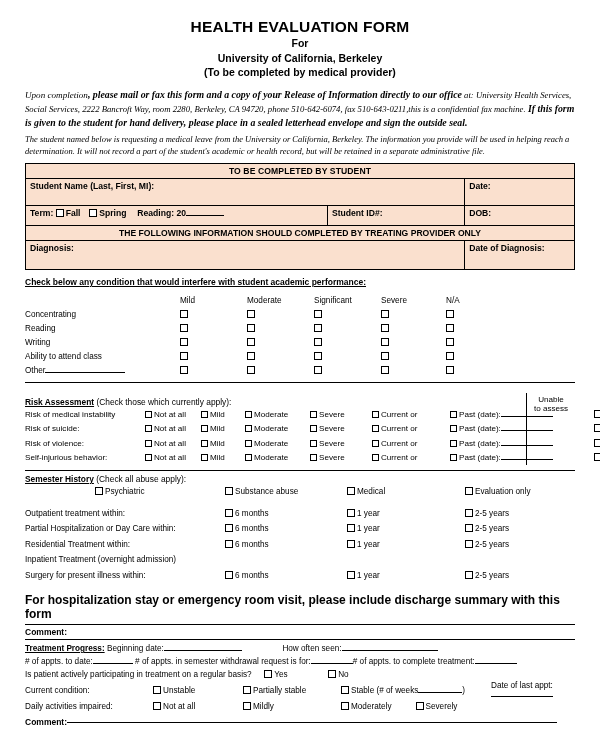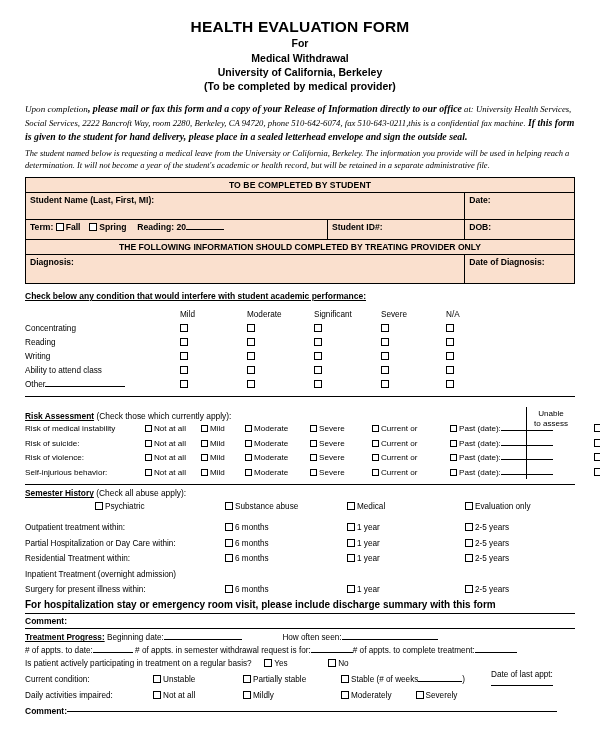--- a/index.html
+++ b/index.html
@@ -139,48 +139,47 @@
     top: -4px;
     bottom: 0;
     border-left: 1px solid #000;
   }
 
   
   .th { width: 100%; border-collapse: collapse; table-layout: fixed; }
   .th td { font-size: 8.2px; height: 15.5px; vertical-align: middle; padding: 0; }
   .th td.tlbl { width: 200px; }
 
-  .note-bold { font-size: 10px; font-weight: bold; margin-top: 2px; }
+  .note-bold { font-size: 12px; font-weight: bold; margin-top: 10px; }
   .comment { font-size: 8.5px; font-weight: bold; padding: 2px 0 2px 0; }
 
   
   .prog-line { font-size: 8.2px; margin-top: 4px; }
   .prog-line .gap { display: inline-block; width: 18px; }
   .pg { width: 100%; border-collapse: collapse; table-layout: fixed; margin-top: 2px; }
   .pg td { font-size: 8.2px; height: 15px; vertical-align: middle; padding: 0; }
   .pg td.plbl { width: 158px; }
   .final-comment { font-size: 8.5px; font-weight: bold; margin-top: 3px; }
 </style>
 </head>
 <body>
 
 <div class="page">
 
   <div class="title-block">
     <div class="t-main">HEALTH EVALUATION FORM</div>
     <div class="t-sub">For</div>
-    <div class="t-sub">Medical Withdrawal</div>
     <div class="t-sub">University of California, Berkeley</div>
     <div class="t-sub">(To be completed by medical provider)</div>
   </div>
 
   <div class="intro">
     <p><span>Upon completion</span><b>, please mail or fax this form and a copy of your Release of Information directly to our office</b><span class="small"> at:</span>
       <span class="small">University Health Services, Social Services, 2222 Bancroft Way, room 2280, Berkeley, CA 94720, phone 510-642-6074, fax 510-643-0211,this is a confidential fax machine.</span><b> If this form is given to the student for hand delivery, please place in a sealed letterhead envelope and sign the outside seal.</b></p>
-    <p class="para2">The student named below is requesting a medical leave from the University or California, Berkeley.   The information you provide will be used in helping reach a determination.  It will not become a year of the student's academic or health record, but will be retained in a separate administrative file.</p>
+    <p class="para2">The student named below is requesting a medical leave from the University or California, Berkeley.   The information you provide will be used in helping reach a determination.  It will not record a part of the student's academic or health record, but will be retained in a separate administrative file.</p>
   </div>
 
   <table class="form-tbl">
     <colgroup>
       <col style="width:55%">
         <col style="width:25%">
         <col style="width:20%">
     </colgroup>
     <tbody>
         <tr>

